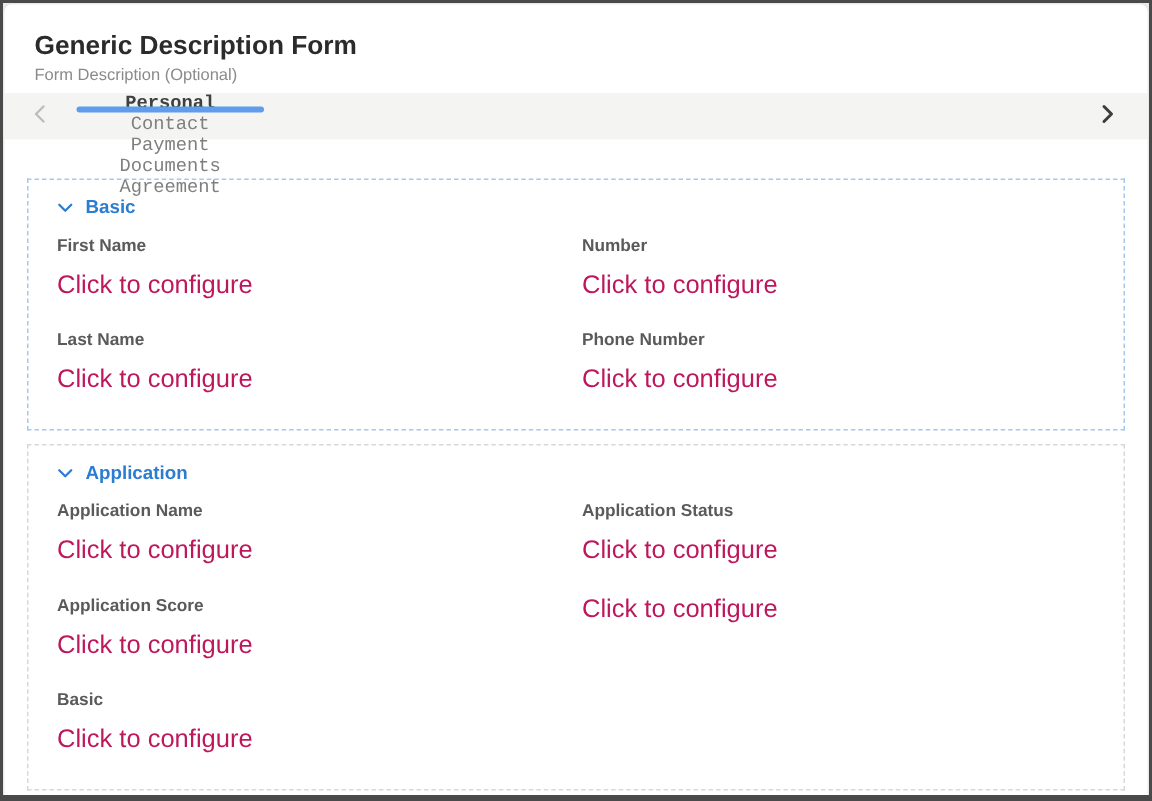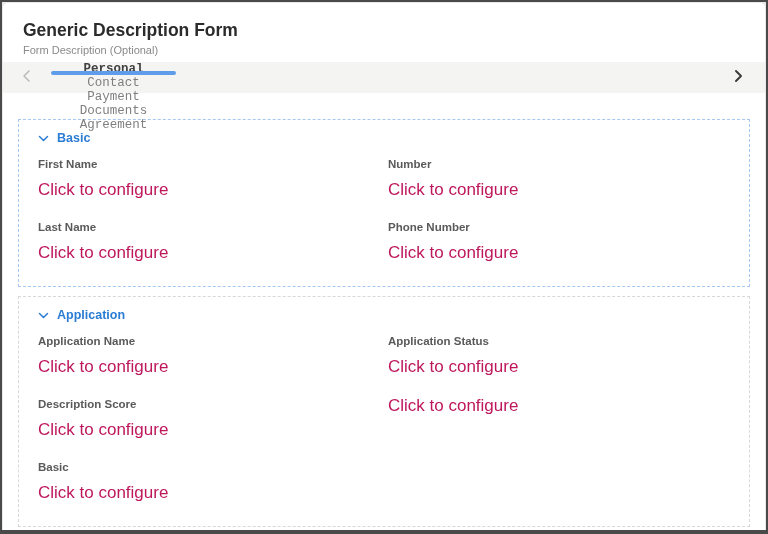--- a/index.html
+++ b/index.html
@@ -200,21 +200,21 @@
           <div class="fields">
             <div class="field">
               <div class="field-label">Application Name</div>
               <div class="field-placeholder">Click to configure</div>
             </div>
             <div class="field">
               <div class="field-label">Application Status</div>
               <div class="field-placeholder">Click to configure</div>
             </div>
             <div class="field">
-              <div class="field-label">Description Score</div>
+              <div class="field-label">Application Score</div>
               <div class="field-placeholder">Click to configure</div>
             </div>
             <div class="field">
               <div class="field-placeholder">Click to configure</div>
             </div>
             <div class="field">
               <div class="field-label">Basic</div>
               <div class="field-placeholder">Click to configure</div>
             </div>
           </div>

